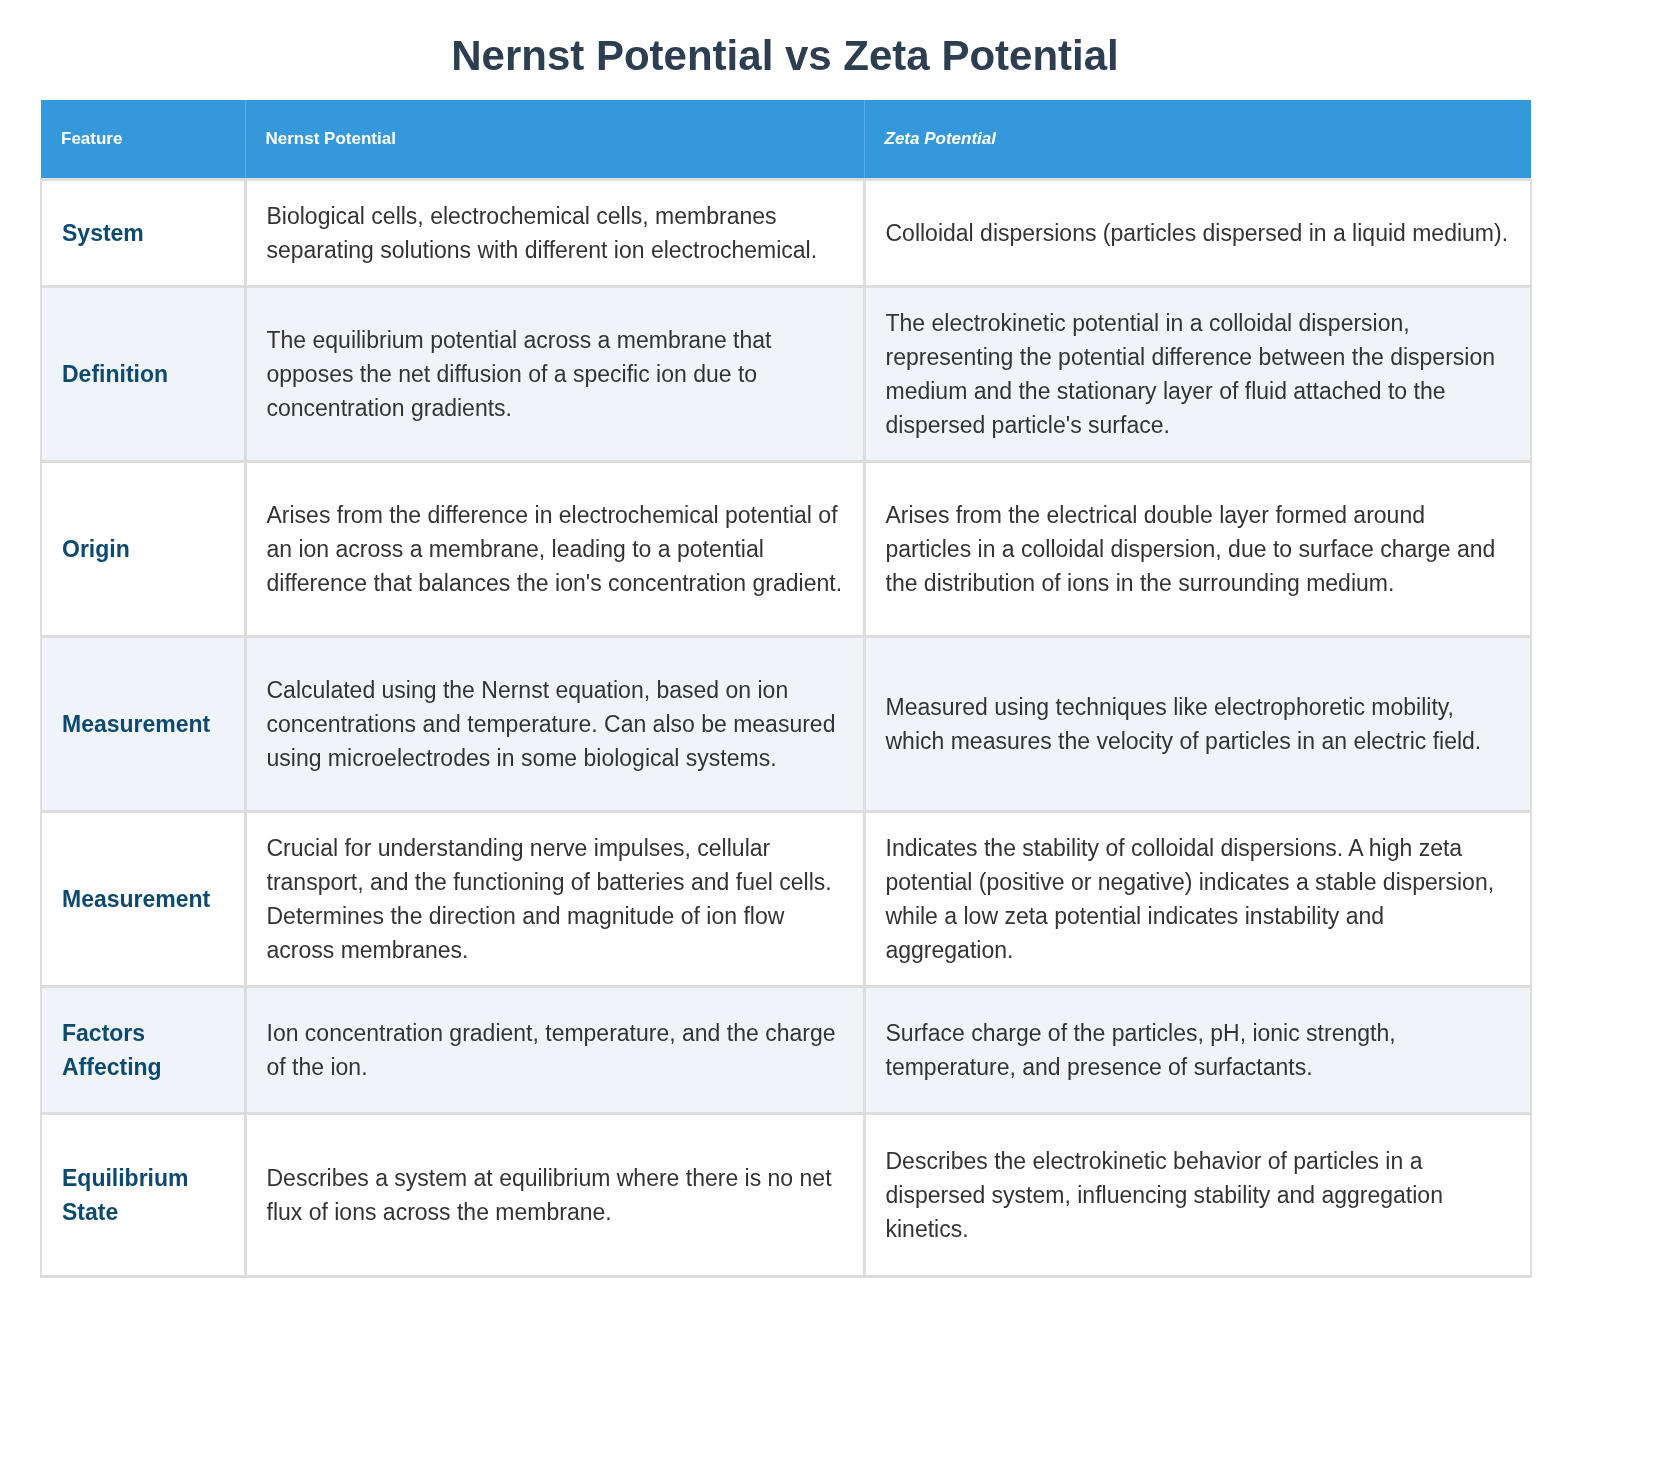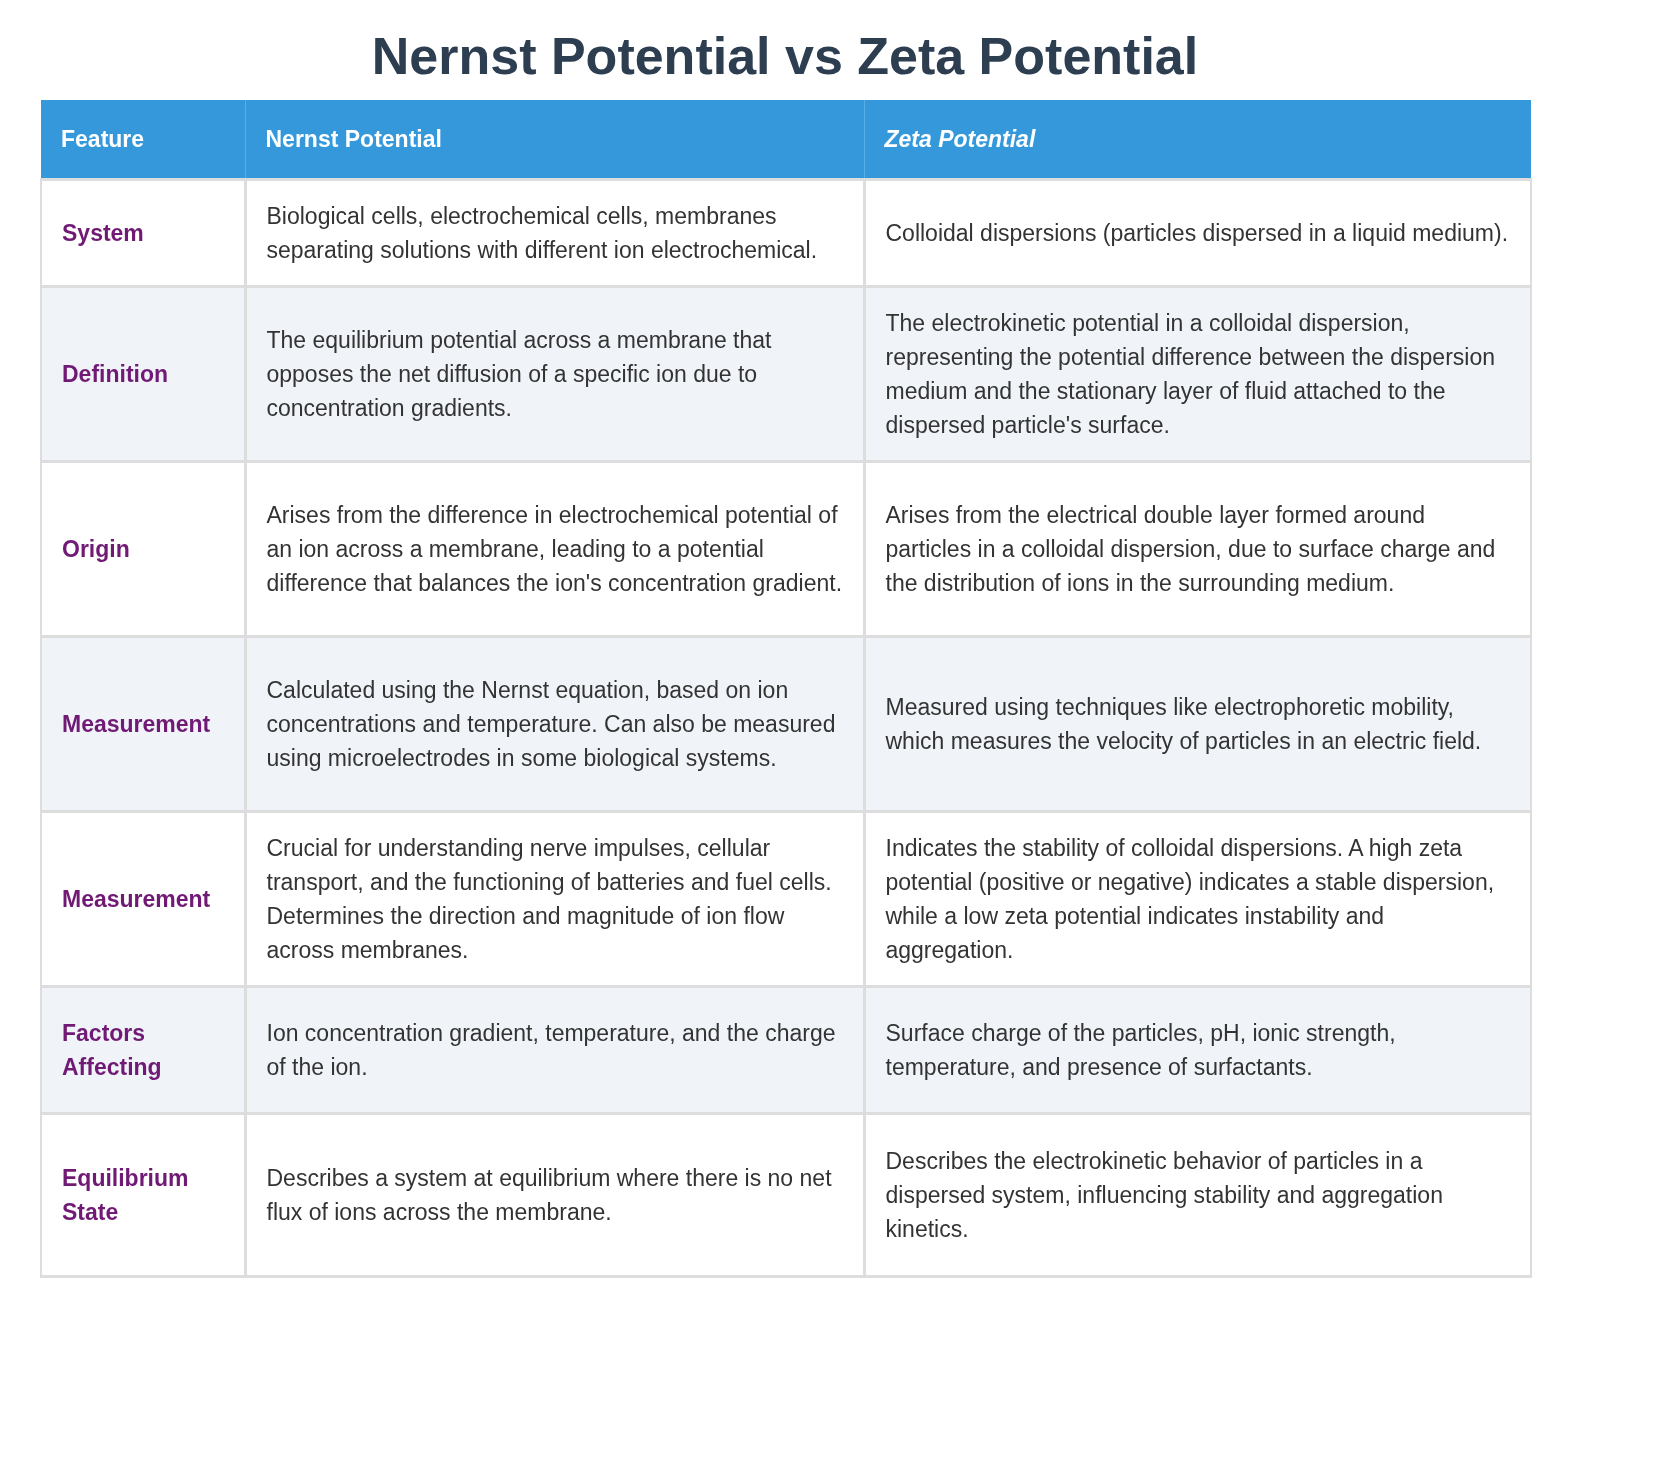--- a/index.html
+++ b/index.html
@@ -1,26 +1,26 @@
 <!DOCTYPE html>
 <html><head>
 <meta charset="utf-8">
 <style>
   html, body { margin: 0; padding: 0; background: #ffffff; }
   body { width: 1680px; height: 1480px; font-family: "Liberation Sans", sans-serif; color: #333333; position: relative; }
   h1 { margin: 0; position: absolute; top: 28px; left: 0; width: 1570px; text-align: center;
-       font-size: 52px; font-weight: bold; color: #2c3e50; line-height: 56px; }
+       font-size: 42px; font-weight: bold; color: #2c3e50; line-height: 56px; }
   table { position: absolute; top: 100px; left: 40px; width: 1490px; border-collapse: collapse;
           table-layout: fixed; font-size: 23px; line-height: 34px; }
   col.c1 { width: 204px; } col.c2 { width: 619px; } col.c3 { width: 667px; }
   thead th { background: #3498db; color: #ffffff; font-weight: bold; text-align: left;
-             height: 78px; padding: 0 20px; font-size: 23px; border-right: 1px solid #5aaee6; border-bottom: 3px solid #dddddd; }
+             height: 78px; padding: 0 20px; font-size: 17px; border-right: 1px solid #5aaee6; border-bottom: 3px solid #dddddd; }
   thead th:last-child { border-right: none; font-style: italic; }
   tbody td { padding: 16px 20px; vertical-align: middle; border: 3px solid #dddddd; border-top: none; }
-  tbody td:first-child { font-weight: bold; color: #701a75; border-left: 2px solid #dddddd; }
+  tbody td:first-child { font-weight: bold; color: #0c4a6e; border-left: 2px solid #dddddd; }
   tbody td:last-child { border-right: 2px solid #dddddd; }
   tbody tr:nth-child(even) td { background: #f0f4f9; }
   tbody tr:nth-child(odd) td { background: #ffffff; }
 </style>
 </head>
 <body>
 
 <h1>Nernst Potential vs Zeta Potential</h1>
 
 <table>

